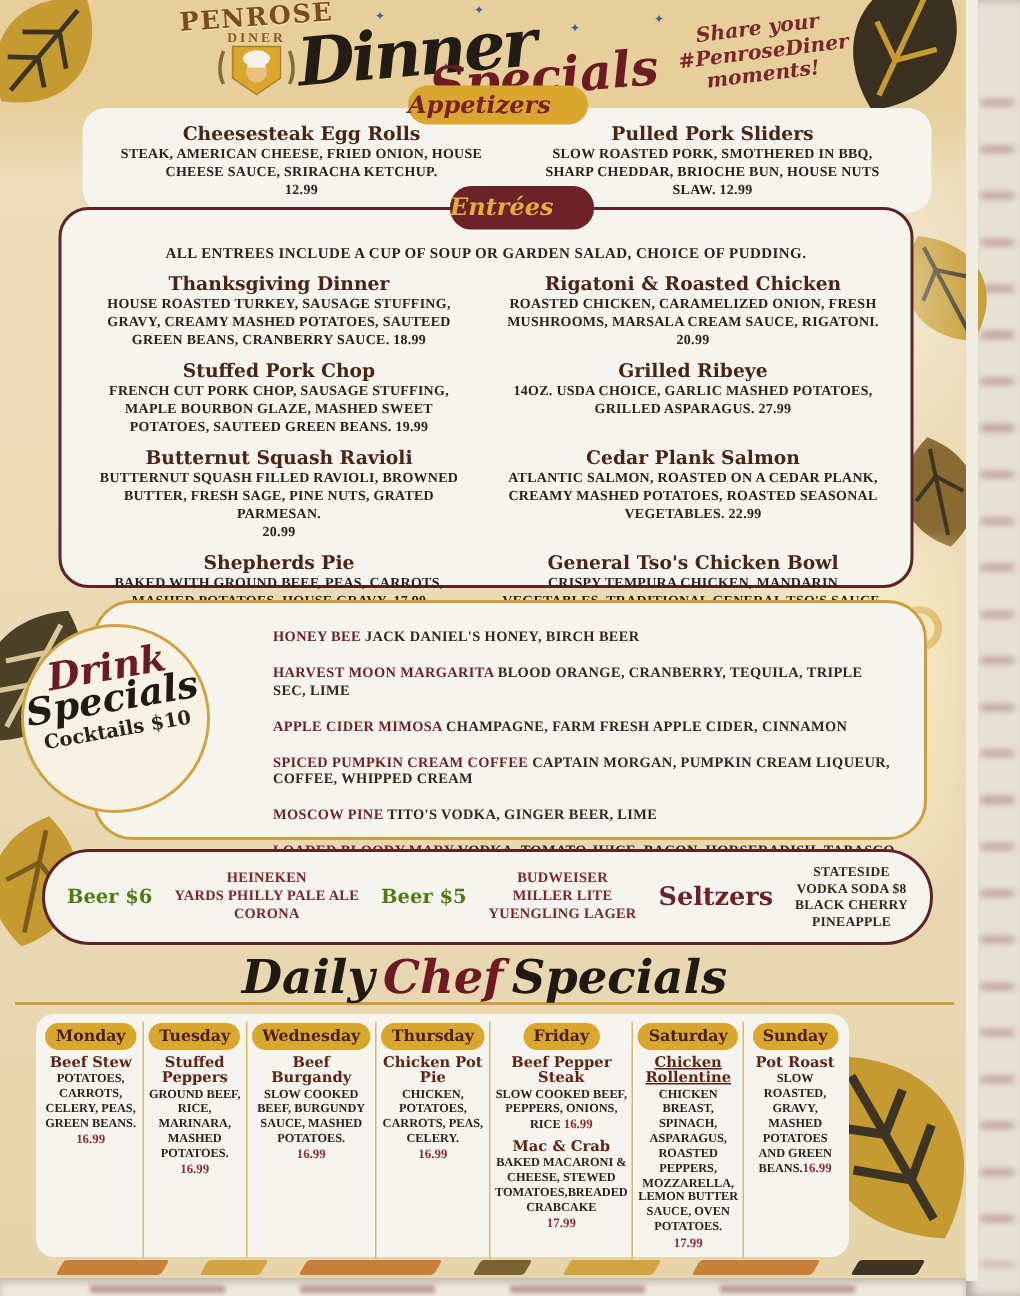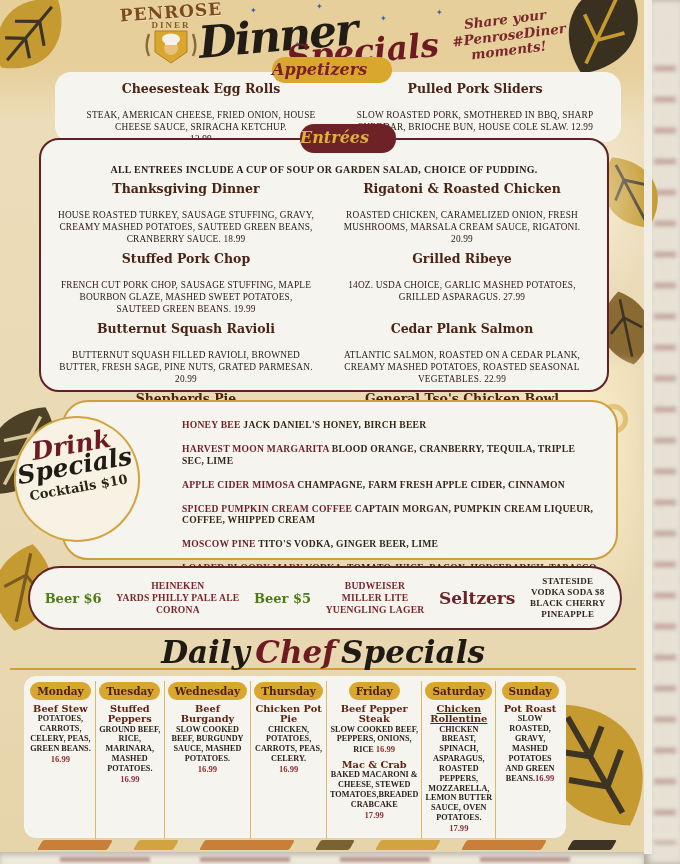--- a/index.html
+++ b/index.html
@@ -60,21 +60,21 @@
     background:#d9a62e; color:#7a2026; font-size:16px; }
   .pill-entrees { left:300px; top:124px; width:96px; height:29px; line-height:28px;
     background:#6d2227; color:#dfaf41; font-size:16px; }
 
   
   .panel { position:absolute; background:#f6f4ef; }
   .apps-panel { left:55px; top:72px; width:566px; height:70px; border-radius:16px;
     display:grid; grid-template-columns:1fr 1fr; padding:10px 22px 4px; column-gap:26px; z-index:3; }
   .menu-item { text-align:center; }
   .item-name { font-family:"DejaVu Serif", serif; font-weight:bold; font-size:12.5px; color:#4a2415; line-height:1.1; }
-  .item-desc { font-size:9.3px; color:#2c2118; line-height:1.3; letter-spacing:.2px; font-weight:normal; margin-top:13px; }
+  .item-desc { font-size:9.3px; color:#2c2118; line-height:1.3; letter-spacing:.2px; font-weight:bold; margin-top:1px; }
   .price-dark { color:#2c2118; }
 
   .entrees-panel { left:39px; top:138px; width:570px; height:254px; border-radius:20px;
     border:2px solid #5f2227; z-index:3; padding:24px 16px 6px; }
   .entrees-note { text-align:center; font-size:10px; font-weight:bold; color:#2c2118; letter-spacing:.3px; }
   .entree-grid { display:grid; grid-template-columns:1fr 1fr; column-gap:18px; row-gap:7px; margin-top:7px; }
 
   .drinks-panel { left:62px; top:400px; width:556px; height:160px; border-radius:26px;
     border:2px solid #cf9f3c; z-index:3; padding:17px 18px 6px 118px; }
   .cocktail { font-size:9.6px; letter-spacing:.25px; line-height:1.2; margin-bottom:12.5px; font-weight:bold; }
@@ -188,21 +188,21 @@
 moments!</div>
 
     <div class="pill pill-appetizers">Appetizers</div>
     <div class="panel apps-panel">
       <div class="menu-item">
         <div class="item-name">Cheesesteak Egg Rolls</div>
         <div class="item-desc"><span>STEAK, AMERICAN CHEESE, FRIED ONION, HOUSE CHEESE SAUCE, SRIRACHA KETCHUP.</span><br><span class="price-dark">12.99</span></div>
       </div>
       <div class="menu-item">
         <div class="item-name">Pulled Pork Sliders</div>
-        <div class="item-desc"><span>SLOW ROASTED PORK, SMOTHERED IN BBQ, SHARP CHEDDAR, BRIOCHE BUN, HOUSE COLE SLAW.</span> <span class="price-dark">12.99</span></div>
+        <div class="item-desc"><span>SLOW ROASTED PORK, SMOTHERED IN BBQ, SHARP CHEDDAR, BRIOCHE BUN, HOUSE NUTS SLAW.</span> <span class="price-dark">12.99</span></div>
       </div>
     </div>
 
     <div class="pill pill-entrees">Entrées</div>
     <div class="panel entrees-panel">
       <div class="entrees-note">ALL ENTREES INCLUDE A CUP OF SOUP OR GARDEN SALAD, CHOICE OF PUDDING.</div>
       <div class="entree-grid">
         <div class="menu-item">
           <div class="item-name">Thanksgiving Dinner</div>
           <div class="item-desc"><span>HOUSE ROASTED TURKEY, SAUSAGE STUFFING, GRAVY, CREAMY MASHED POTATOES, SAUTEED GREEN BEANS, CRANBERRY SAUCE.</span> <span class="price-dark">18.99</span></div>

